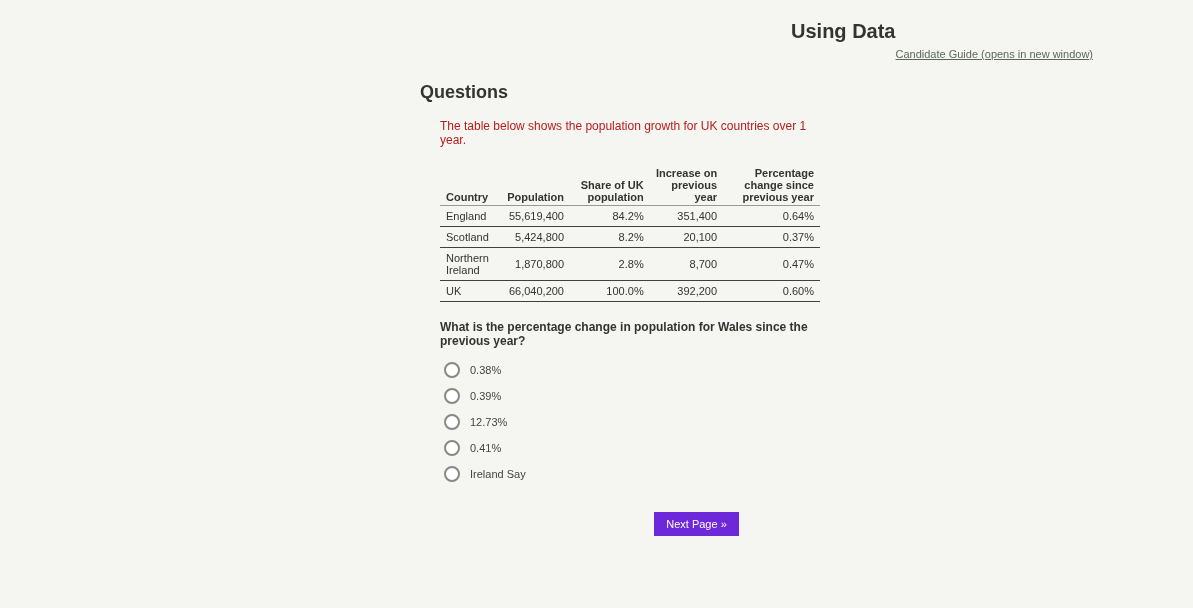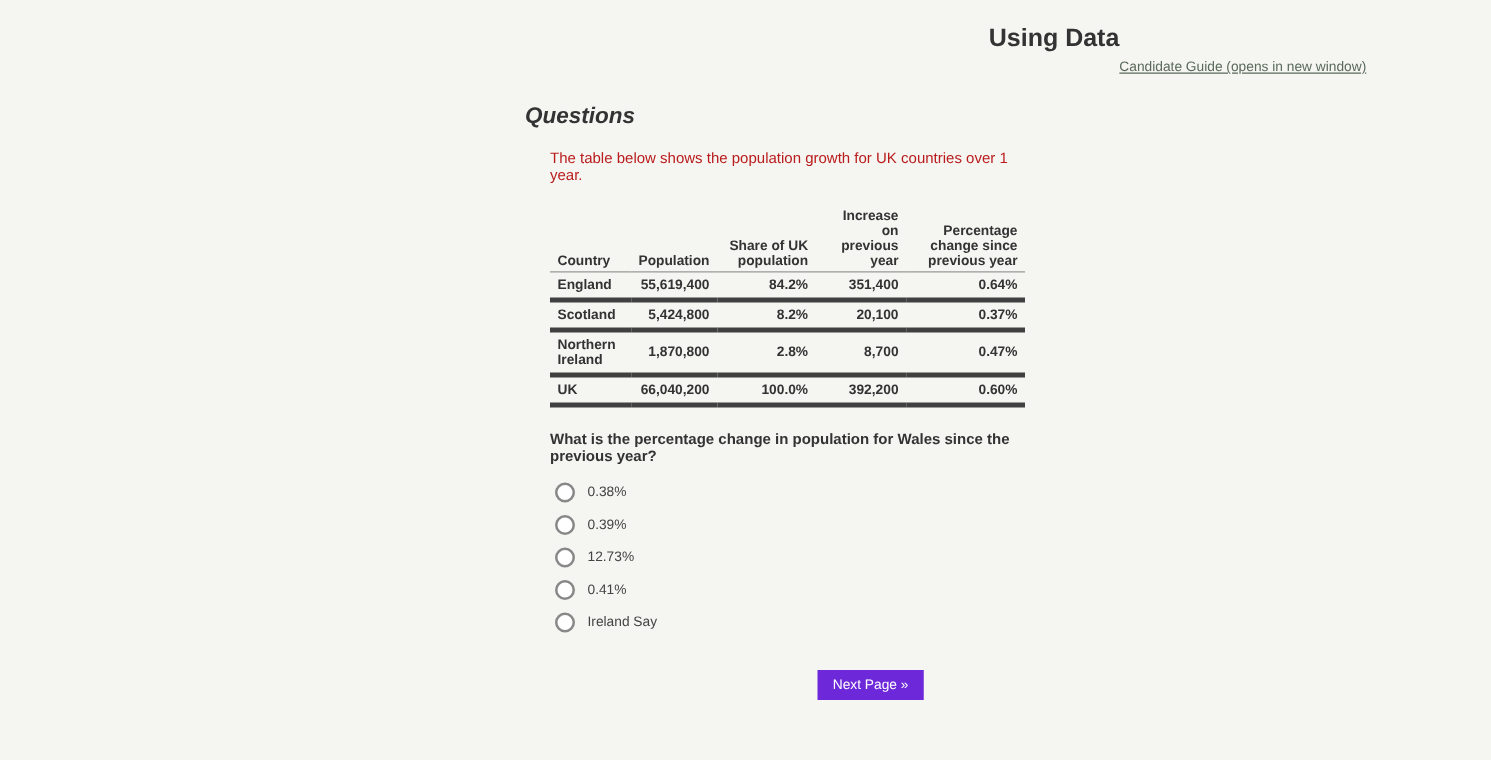--- a/index.html
+++ b/index.html
@@ -23,21 +23,20 @@
       color: #333;
       padding-left: 380px;
     }
     .section-title {
       font-size: 18px;
       font-weight: 600;
       color: #333;
       padding-left: 380px;
       margin-top: 20px;
       margin-bottom: 16px;
-      font-style: italic;
     }
     .guide-link {
       font-size: 11px;
       color: #5a6a5a;
       text-decoration: underline;
       cursor: pointer;
       margin-top: 28px;
       margin-right: 60px;
     }
     .content {
@@ -59,22 +58,21 @@
       font-weight: 700;
       text-align: right;
       padding: 2px 6px;
       vertical-align: bottom;
       border-bottom: 1px solid #999;
     }
     th.left { text-align: left; }
     td {
       padding: 4px 6px;
       text-align: right;
-      border-bottom: 4px solid #404040;
-      font-weight: bold;
+      border-bottom: 1px solid #404040;
     }
     td.left { text-align: left; }
     .question-text {
       font-size: 12px;
       font-weight: 700;
       color: #333;
       margin-bottom: 14px;
     }
     .options { margin-left: 4px; }
     .option {

